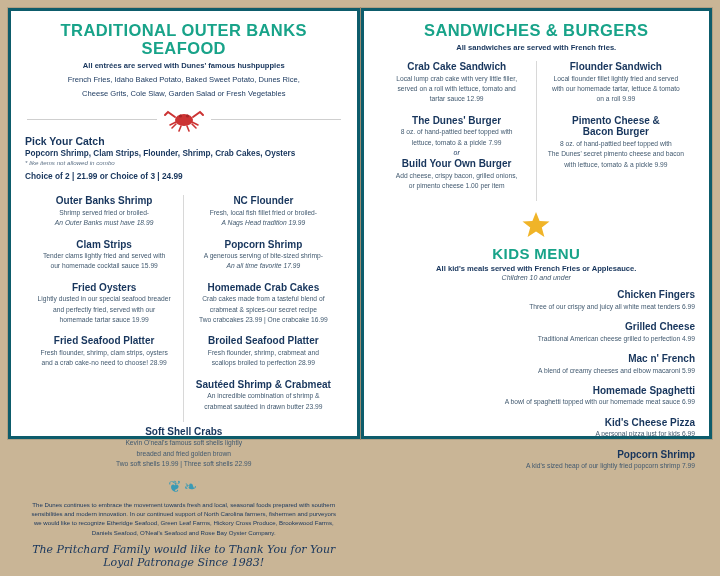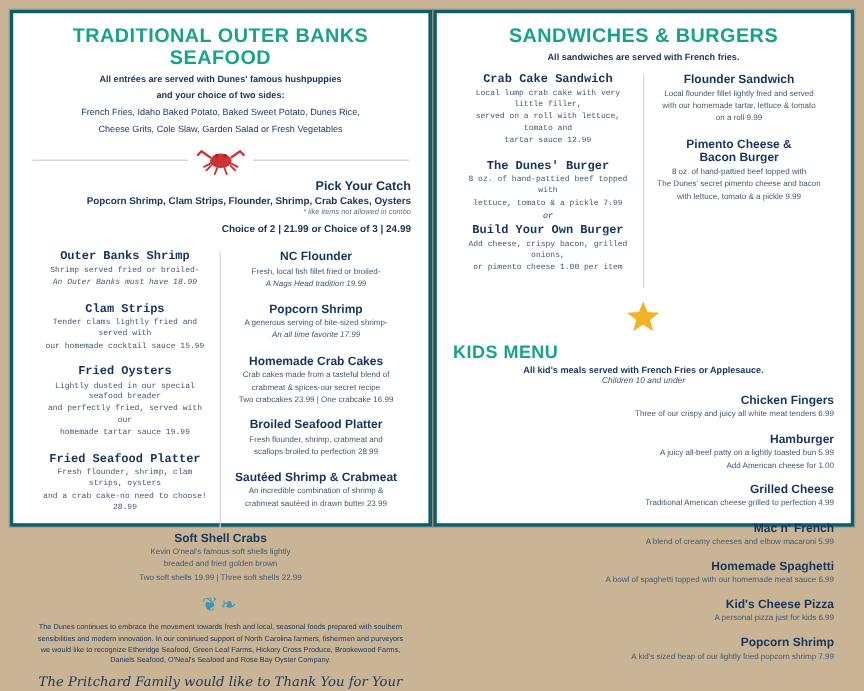--- a/index.html
+++ b/index.html
@@ -24,61 +24,60 @@
     line-height: 1.1;
   }
   .sec-sub {
     text-align: center; color: #17355c;
     font-size: 7.6px; font-weight: bold; line-height: 1.45; margin-top: 3px;
   }
   .sec-sub-light { font-weight: normal; }
   .hr-crab { display: flex; align-items: center; gap: 6px; margin: 7px 2px 2px; }
   .hr-crab .line { flex: 1; height: 1px; background: #cfcfcf; }
   .crab { width: 42px; height: 26px; }
-  .pick { text-align: right; margin-top: 1px; }
+  .pick { text-align: left; margin-top: 1px; }
   .pick-h { color: #17355c; font-size: 10.5px; font-weight: bold; }
   .pick-list { color: #17355c; font-size: 8.2px; font-weight: bold; margin-top: 2px; }
   .pick-note { color: #5d7186; font-size: 6.2px; font-style: italic; margin-top: 1px; }
   .pick-price { color: #17355c; font-size: 8.3px; font-weight: bold; margin-top: 5px; }
   .rule { height: 1px; background: #d4d4d4; margin: 8px 4px 6px; }
   .cols { display: flex; gap: 0; }
   .col { flex: 1; padding: 0 7px; }
-  .col.left { border-right: 1px solid #d8d8d8; font-family: Liberation Mono, monospace; }
+  .col.left { border-right: 1px solid #d8d8d8; }
   .item { text-align: center; margin-bottom: 11px; }
   .item-n { color: #17355c; font-size: 10px; font-weight: bold; line-height: 1.15; }
   .item-d { color: #41596f; font-size: 6.7px; line-height: 1.4; margin-top: 1px; }
   .item-d.ital { font-style: italic; }
   .wide-item { text-align: center; margin-top: 4px; }
   .flourish { text-align: center; color: #3a9ab5; font-size: 16px; margin: 8px 0 4px; letter-spacing: 2px; }
   .footer-p { color: #17355c; font-size: 6.1px; line-height: 1.55; text-align: center; padding: 0 6px; }
   .script {
     text-align: center; color: #17355c; font-size: 11px;
     font-family: "DejaVu Serif", serif; font-style: italic; margin-top: 6px;
   }
   .burger-cols { display: flex; margin-top: 8px; }
   .burger-cols .col.left { border-right: 1px solid #d8d8d8; }
   .or { text-align: center; color: #17355c; font-size: 7px; font-style: italic; margin: 1px 0 2px; }
   .star-wrap { text-align: center; margin: 10px 0 2px; }
-  .kids-title { text-align: left; color: #18a389; font-size: 15px; font-weight: bold; letter-spacing: .4px; }
+  .kids-title { text-align: center; color: #18a389; font-size: 15px; font-weight: bold; letter-spacing: .4px; }
   .kids-sub { text-align: center; color: #17355c; font-size: 7.6px; font-weight: bold; margin-top: 2px; }
   .kids-sub2 { text-align: center; color: #41596f; font-size: 7px; font-style: italic; margin-top: 1px; }
   .kids-list { margin-top: 8px; }
   .kids-item { text-align: right; margin-bottom: 10px; }
   .spacer { flex: 1; }
 </style>
 </head>
 <body>
 
 <div class="spread">
 
   <div class="page">
 
     <div class="sec-title">TRADITIONAL OUTER BANKS SEAFOOD</div>
     <div class="sec-sub">All entrées are served with Dunes' famous hushpuppies</div>
-    <div class="sec-sub">and your choice of two sides:</div>
     <div class="sec-sub sec-sub-light">French Fries, Idaho Baked Potato, Baked Sweet Potato, Dunes Rice,</div>
     <div class="sec-sub sec-sub-light">Cheese Grits, Cole Slaw, Garden Salad or Fresh Vegetables</div>
 
     <div class="hr-crab">
       <div class="line"></div>
       <svg class="crab" viewBox="0 0 42 26">
         <ellipse cx="21" cy="14" rx="9" ry="6" fill="#cc3333"></ellipse>
         <circle cx="17.5" cy="10" r="1.6" fill="#a82626"></circle>
         <circle cx="24.5" cy="10" r="1.6" fill="#a82626"></circle>
         <path d="M12 11 L5 6 L2 9" stroke="#cc3333" stroke-width="2" fill="none" stroke-linecap="round"></path>
@@ -238,25 +237,20 @@
     <div class="kids-sub">All kid's meals served with French Fries or Applesauce.</div>
     <div class="kids-sub2">Children 10 and under</div>
 
     <div class="kids-list">
 
       <div class="kids-item">
         <div class="item-n">Chicken Fingers</div>
         <div class="item-d">Three of our crispy and juicy all white meat tenders 6.99</div>
       </div>
 
-      <div class="kids-item">
-        <div class="item-n">Hamburger</div>
-        <div class="item-d">A juicy all-beef patty on a lightly toasted bun 5.99</div>
-        <div class="item-d">Add American cheese for 1.00</div>
-      </div>
 
       <div class="kids-item">
         <div class="item-n">Grilled Cheese</div>
         <div class="item-d">Traditional American cheese grilled to perfection 4.99</div>
       </div>
 
       <div class="kids-item">
         <div class="item-n">Mac n' French</div>
         <div class="item-d">A blend of creamy cheeses and elbow macaroni 5.99</div>
       </div>

